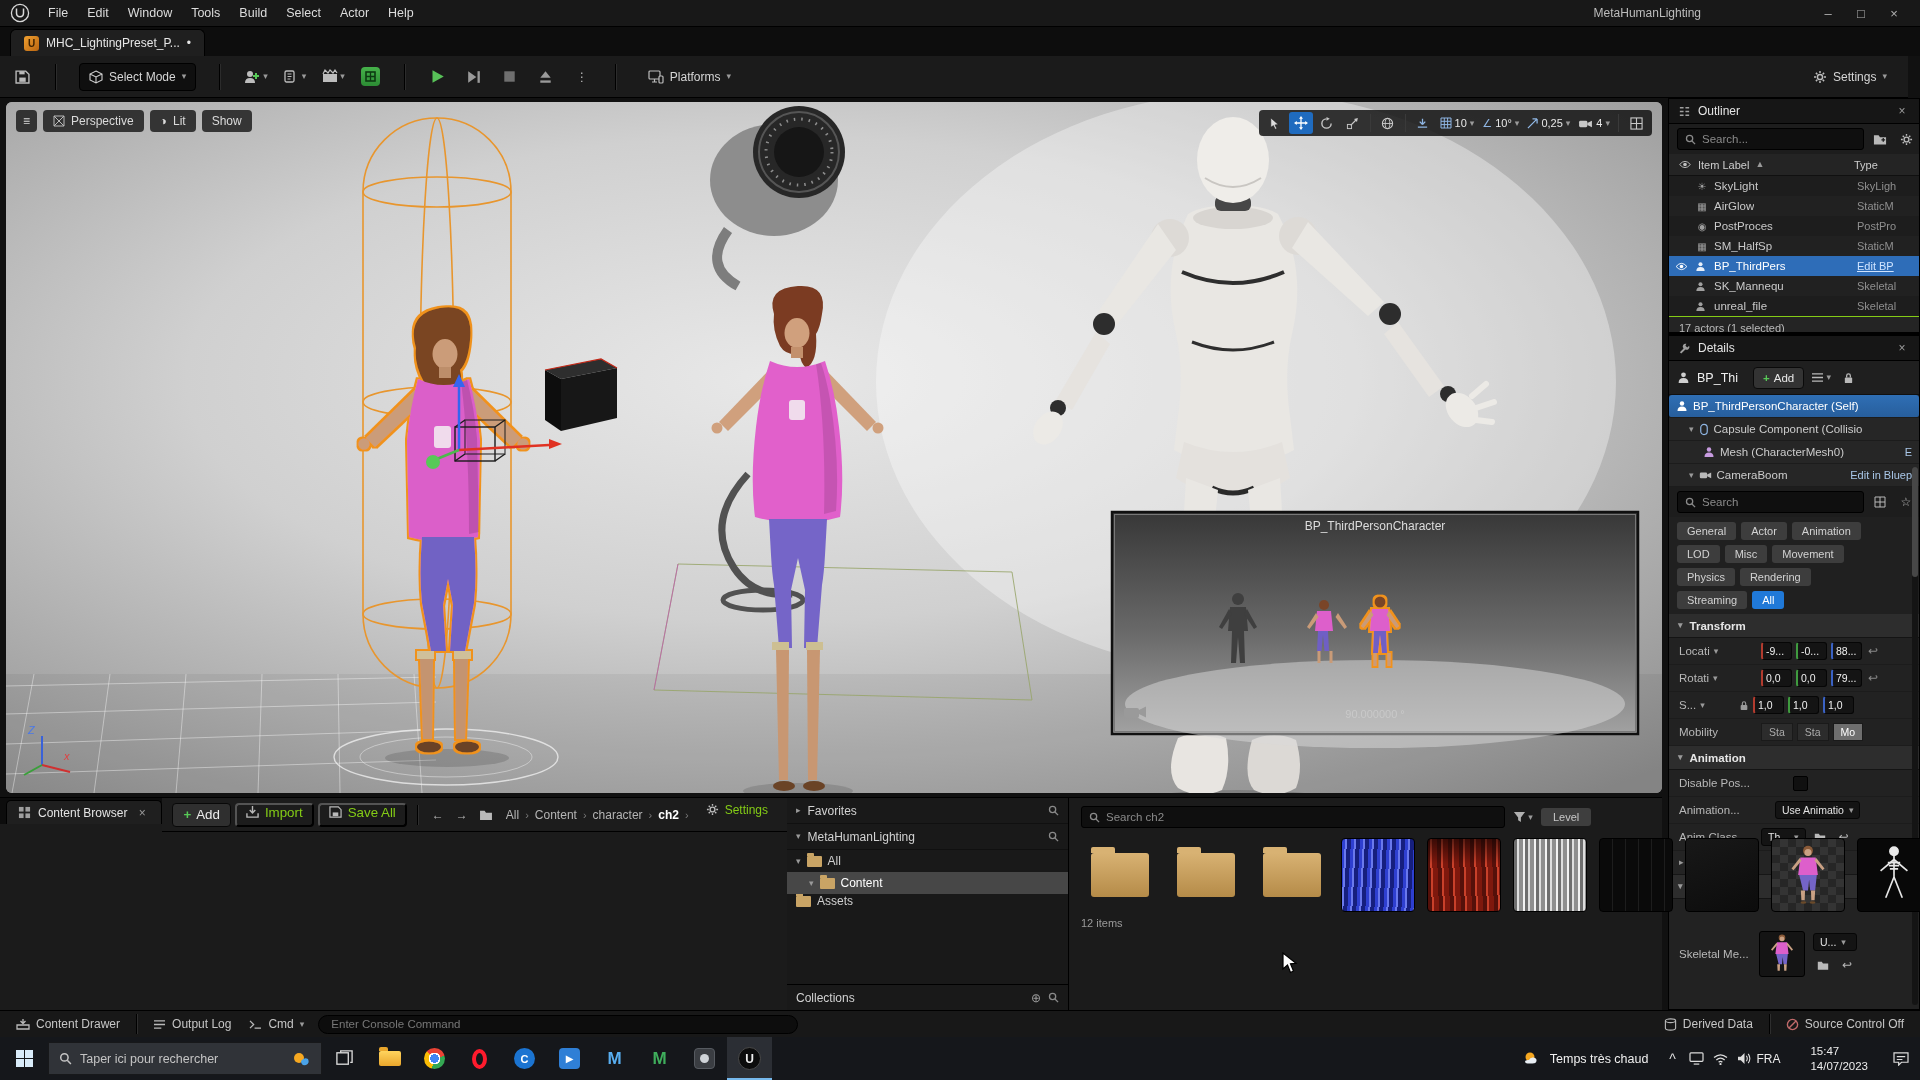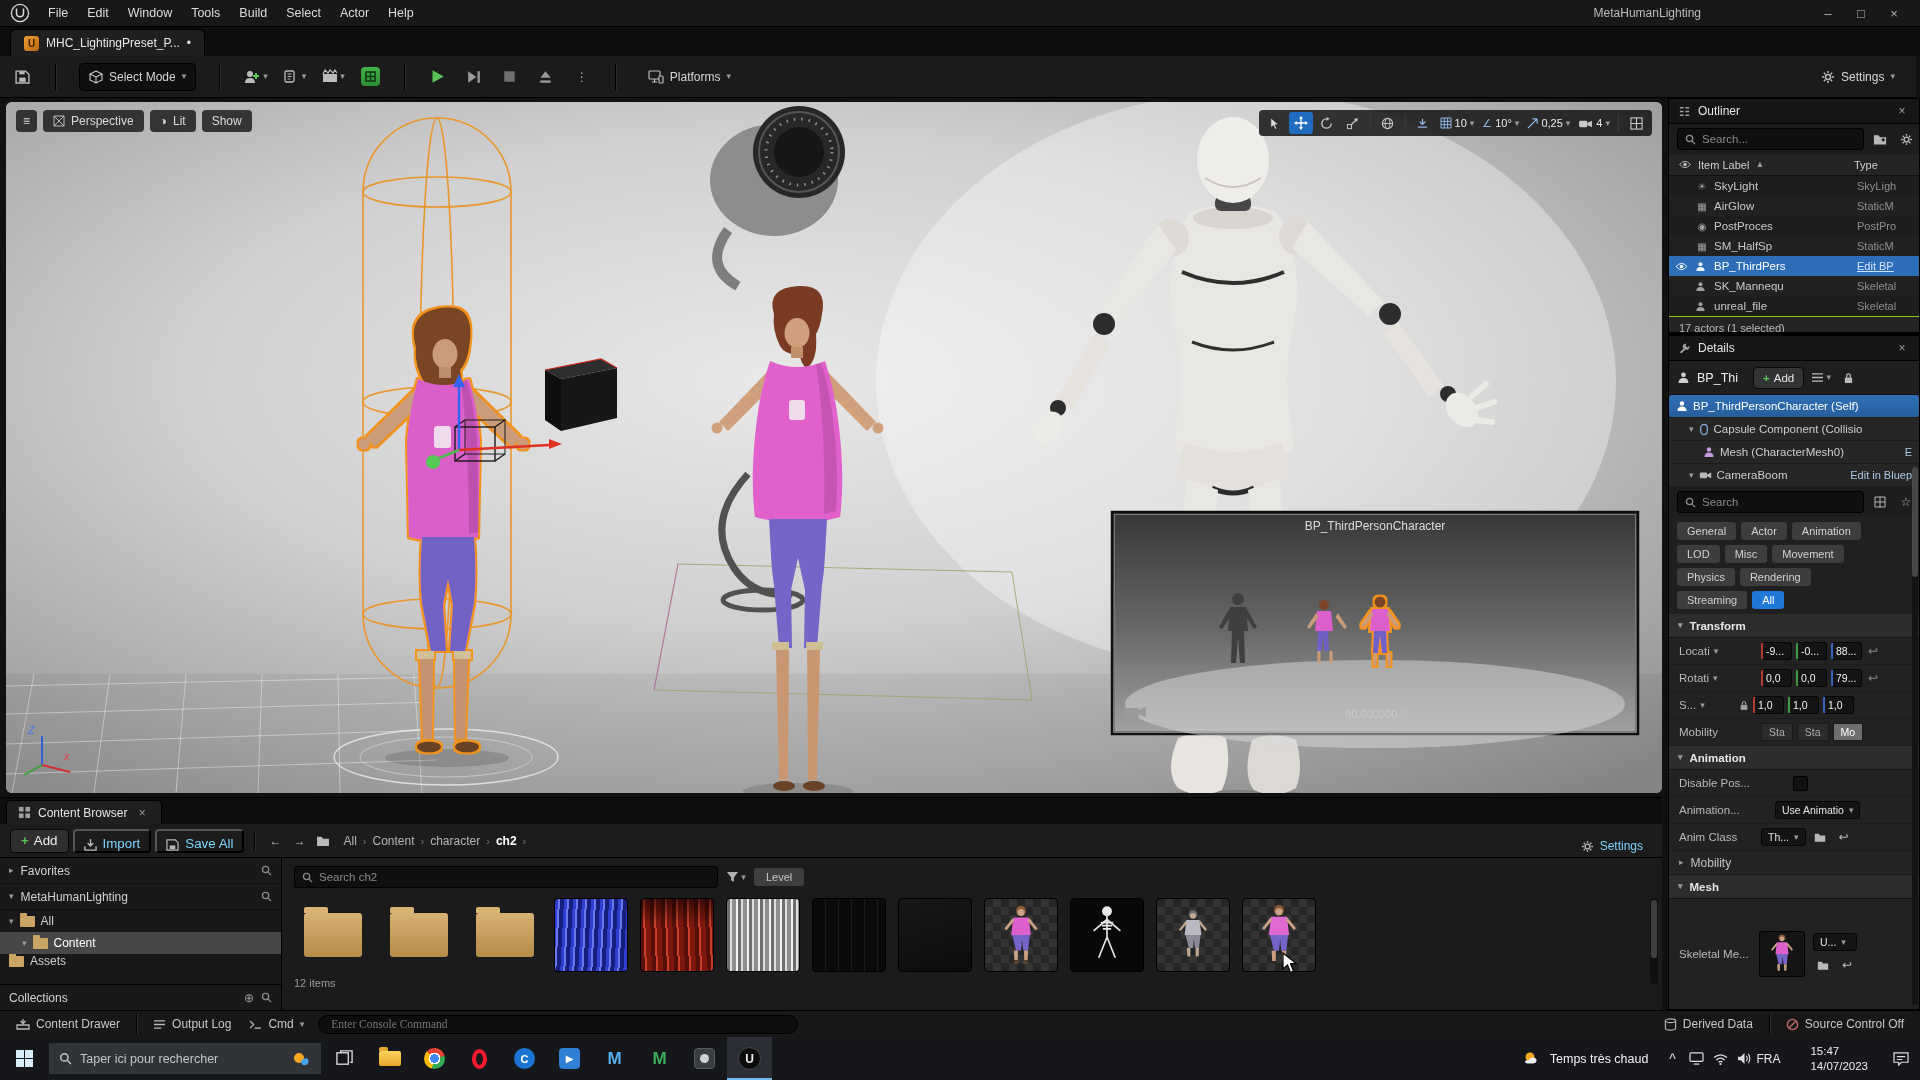--- a/index.html
+++ b/index.html
@@ -14,21 +14,21 @@
 .menubar{position:absolute;top:0;left:0;right:0;height:27px;background:#181818;display:flex;align-items:center;padding:10px 10px;gap:1px;border-bottom:1px solid #000}
 .ue-logo{width:20px;height:20px;margin-right:8px;flex:none}
 .menu-item{padding:4px 9px;color:#dcdcdc;font-size:12.5px;border-radius:3px}
 .win-title{margin-left:auto;margin-right:110px;color:#bdbdbd}
 .win-btn{width:32px;text-align:center;color:#b0b0b0;font-size:13px}
 
 .tabrow{position:absolute;top:27px;left:0;right:0;height:29px;background:#0d0d0d;display:flex;align-items:flex-end;padding-left:10px}
 .asset-tab{display:flex;align-items:center;gap:7px;background:#1f1f1f;border:1px solid #000;border-bottom:none;height:27px;padding:0 13px;border-radius:6px 6px 0 0;color:#e6e6e6}
 .asset-ico{width:15px;height:15px;border-radius:3px;background:linear-gradient(135deg,#f0a030,#b96510);display:flex;align-items:center;justify-content:center;color:#3a2000;font-size:10px;font-weight:bold;flex:none}
 
-.toolbar{position:absolute;top:56px;left:0;right:4px;height:42px;background:#1b1b1b;border-bottom:1px solid #000;display:flex;align-items:center;padding:0 12px;gap:16px}
+.toolbar{position:absolute;top:56px;left:0;right:12px;height:42px;background:#1b1b1b;border-bottom:1px solid #000;display:flex;align-items:center;padding:0 12px;gap:16px}
 .tb-btn{display:flex;align-items:center;gap:6px;height:28px;padding:0 9px;border-radius:4px;color:#d6d6d6;background:transparent}
 .tb-sep{width:1px;height:26px;background:#000;box-shadow:1px 0 0 #2c2c2c;margin:0 7px;flex:none}
 .mode-btn{background:#0f0f0f;border:1px solid #000;border-radius:4px}
 .green-sq{width:19px;height:19px;border-radius:4px;background:linear-gradient(#46b24a,#2c8c34);display:flex;align-items:center;justify-content:center}
 
 .viewport{position:absolute;left:6px;top:102px;width:1656px;height:691px;border-radius:6px;overflow:hidden;background:#9a9a9a}
 .vp-topleft{position:absolute;top:8px;left:10px;display:flex;gap:6px;align-items:center}
 .vp-btn{display:flex;align-items:center;gap:6px;background:rgba(16,16,16,.78);border-radius:4px;padding:4px 10px;color:#dadada;font-size:12px}
 .vp-btn.sq{padding:4px 7px}
 .vp-tools{position:absolute;top:8px;right:10px;display:flex;align-items:center;gap:2px;background:rgba(14,14,14,.82);border-radius:4px;padding:2px 4px;color:#c8c8c8}
@@ -85,25 +85,25 @@
 .seg{height:18px;padding:0 7px;background:#2c2c2c;border:1px solid #1a1a1a;color:#ababab;font-size:10.5px;display:flex;align-items:center}
 .seg.on{background:#6e6e6e;color:#fff}
 .cbx{width:15px;height:15px;background:#101010;border:1px solid #000;border-radius:2px}
 .adv-row{height:24px;display:flex;align-items:center;gap:7px;padding:0 10px;background:#242424;color:#c2c2c2;border-bottom:1px solid #161616;flex:none}
 .mesh-row{display:flex;align-items:center;gap:8px;padding:6px 10px;background:#222;flex:1}
 .mesh-thumb{width:46px;height:46px;background:#141414;border:1px solid #000;border-radius:3px;position:relative;overflow:hidden;flex:none}
 .mesh-side{display:flex;flex-direction:column;gap:4px}
 .rp-scroll{position:absolute;right:1px;top:368px;width:6px;height:538px;background:#141414;border-radius:3px}
 .rp-scroll i{display:block;width:100%;height:110px;background:#474747;border-radius:3px}
 
-.content-browser{position:absolute;left:0;top:797px;width:1662px;height:213px;background:#1b1b1b;border-top:1px solid #000;display:flex;flex-direction:column}
+.content-browser{position:absolute;left:0;top:797px;width:1662px;height:213px;background:#1b1b1b;border-top:1px solid #000;display:flex;flex-direction:row}
 .cb-tabbar{height:26px;background:#0d0d0d;display:flex;align-items:flex-end;padding-left:6px;flex:none}
 .cb-tab{display:flex;align-items:center;gap:7px;background:#1f1f1f;border:1px solid #000;border-bottom:none;height:24px;padding:0 11px;border-radius:5px 5px 0 0;color:#e3e3e3}
 .cb-toolbar{height:34px;background:#1c1c1c;border-bottom:1px solid #000;display:flex;align-items:center;gap:4px;padding:0 10px;flex:none}
-.cb-tbbtn{display:flex;align-items:flex-end;gap:6px;height:24px;padding:0 9px;border-radius:4px;color:#7dd3fc;background:transparent}
+.cb-tbbtn{display:flex;align-items:flex-start;gap:6px;height:24px;padding:0 9px;border-radius:4px;color:#84cc16;background:transparent}
 .cb-add{display:flex;align-items:center;gap:5px;background:#2f2f2f;border:1px solid #080808;border-radius:4px;height:24px;padding:0 10px;color:#ececec}
 .crumbs{display:flex;align-items:center;gap:6px;margin-left:6px;color:#b5b5b5}
 .crumb.cur{color:#fff;font-weight:bold}
 .csep{color:#7a7a7a;font-size:11px}
 .cb-body{display:flex;flex:1;min-height:0}
 .cb-left{width:282px;background:#191919;border-right:1px solid #000;display:flex;flex-direction:column;overflow:hidden}
 .cb-side-row{height:26px;display:flex;align-items:center;gap:7px;padding:0 9px;color:#d2d2d2;font-size:12px;border-bottom:1px solid #101010;flex:none}
 .cb-side-row.bottom{margin-top:auto;border-top:1px solid #000;border-bottom:none}
 .trow{height:22px;display:flex;align-items:center;gap:6px;padding:0 9px;font-size:12px;color:#cfcfcf;flex:none}
 .trow.sel{background:#474747;color:#fff}
@@ -124,21 +124,21 @@
 .t-black{background:repeating-linear-gradient(90deg,#0a0a0a 0 12px,#1d1d1d 12px 13px)}
 .t-dark{background:linear-gradient(160deg,#181818,#0c0c0c)}
 .checker{background:repeating-conic-gradient(#343434 0% 25%,#262626 0% 50%);background-size:16px 16px}
 .blackbg{background:#080808}
 .cb-count{margin-top:5px;color:#9a9a9a;font-size:11px}
 .cb-scroll{position:absolute;right:4px;top:40px;bottom:26px;width:8px;background:#101010;border-radius:4px}
 .cb-scroll i{position:absolute;top:2px;left:1px;width:6px;height:68%;background:#3f3f3f;border-radius:3px}
 
 .statusbar{position:absolute;left:0;top:1010px;width:1920px;height:27px;background:#181818;border-top:1px solid #000;display:flex;align-items:center;padding:0 8px;gap:2px}
 .sb-item{display:flex;align-items:center;gap:6px;color:#c6c6c6;font-size:12px;padding:0 8px;height:100%}
-.console{width:480px;height:19px;background:#0d0d0d;border:1px solid #000;border-radius:10px;padding:0 12px;color:#9a9a9a;font-size:11.5px;font-family:Liberation Serif, serif;outline:none;margin-left:4px}
+.console{width:480px;height:19px;background:#0d0d0d;border:1px solid #000;border-radius:10px;padding:0 12px;color:#9a9a9a;font-size:11.5px;font-family:Liberation Sans, sans-serif;outline:none;margin-left:4px}
 .console::placeholder{color:#777}
 
 .taskbar{position:absolute;left:0;top:1037px;width:1920px;height:43px;background:#15171b;display:flex;align-items:center}
 .tb-start{width:48px;height:100%;display:flex;align-items:center;justify-content:center}
 .tb-search{width:274px;height:33px;background:#303338;border:1px solid #17181a;display:flex;align-items:center;gap:8px;padding:0 10px;color:#c9c9c9}
 .tb-search input{flex:1;background:transparent;border:none;outline:none;color:#d8d8d8;font-size:12.5px;font-family:inherit;min-width:0}
 .tb-search input::placeholder{color:#c4c4c4}
 .tb-ico{width:45px;height:43px;display:flex;align-items:center;justify-content:center}
 .tb-ico.active{background:#2b2e34;box-shadow:inset 0 -2px 0 #76b9ed}
 .folder-win{width:22px;height:15px;background:linear-gradient(#ffd45e,#e9a62c);border-radius:2px;position:relative}

